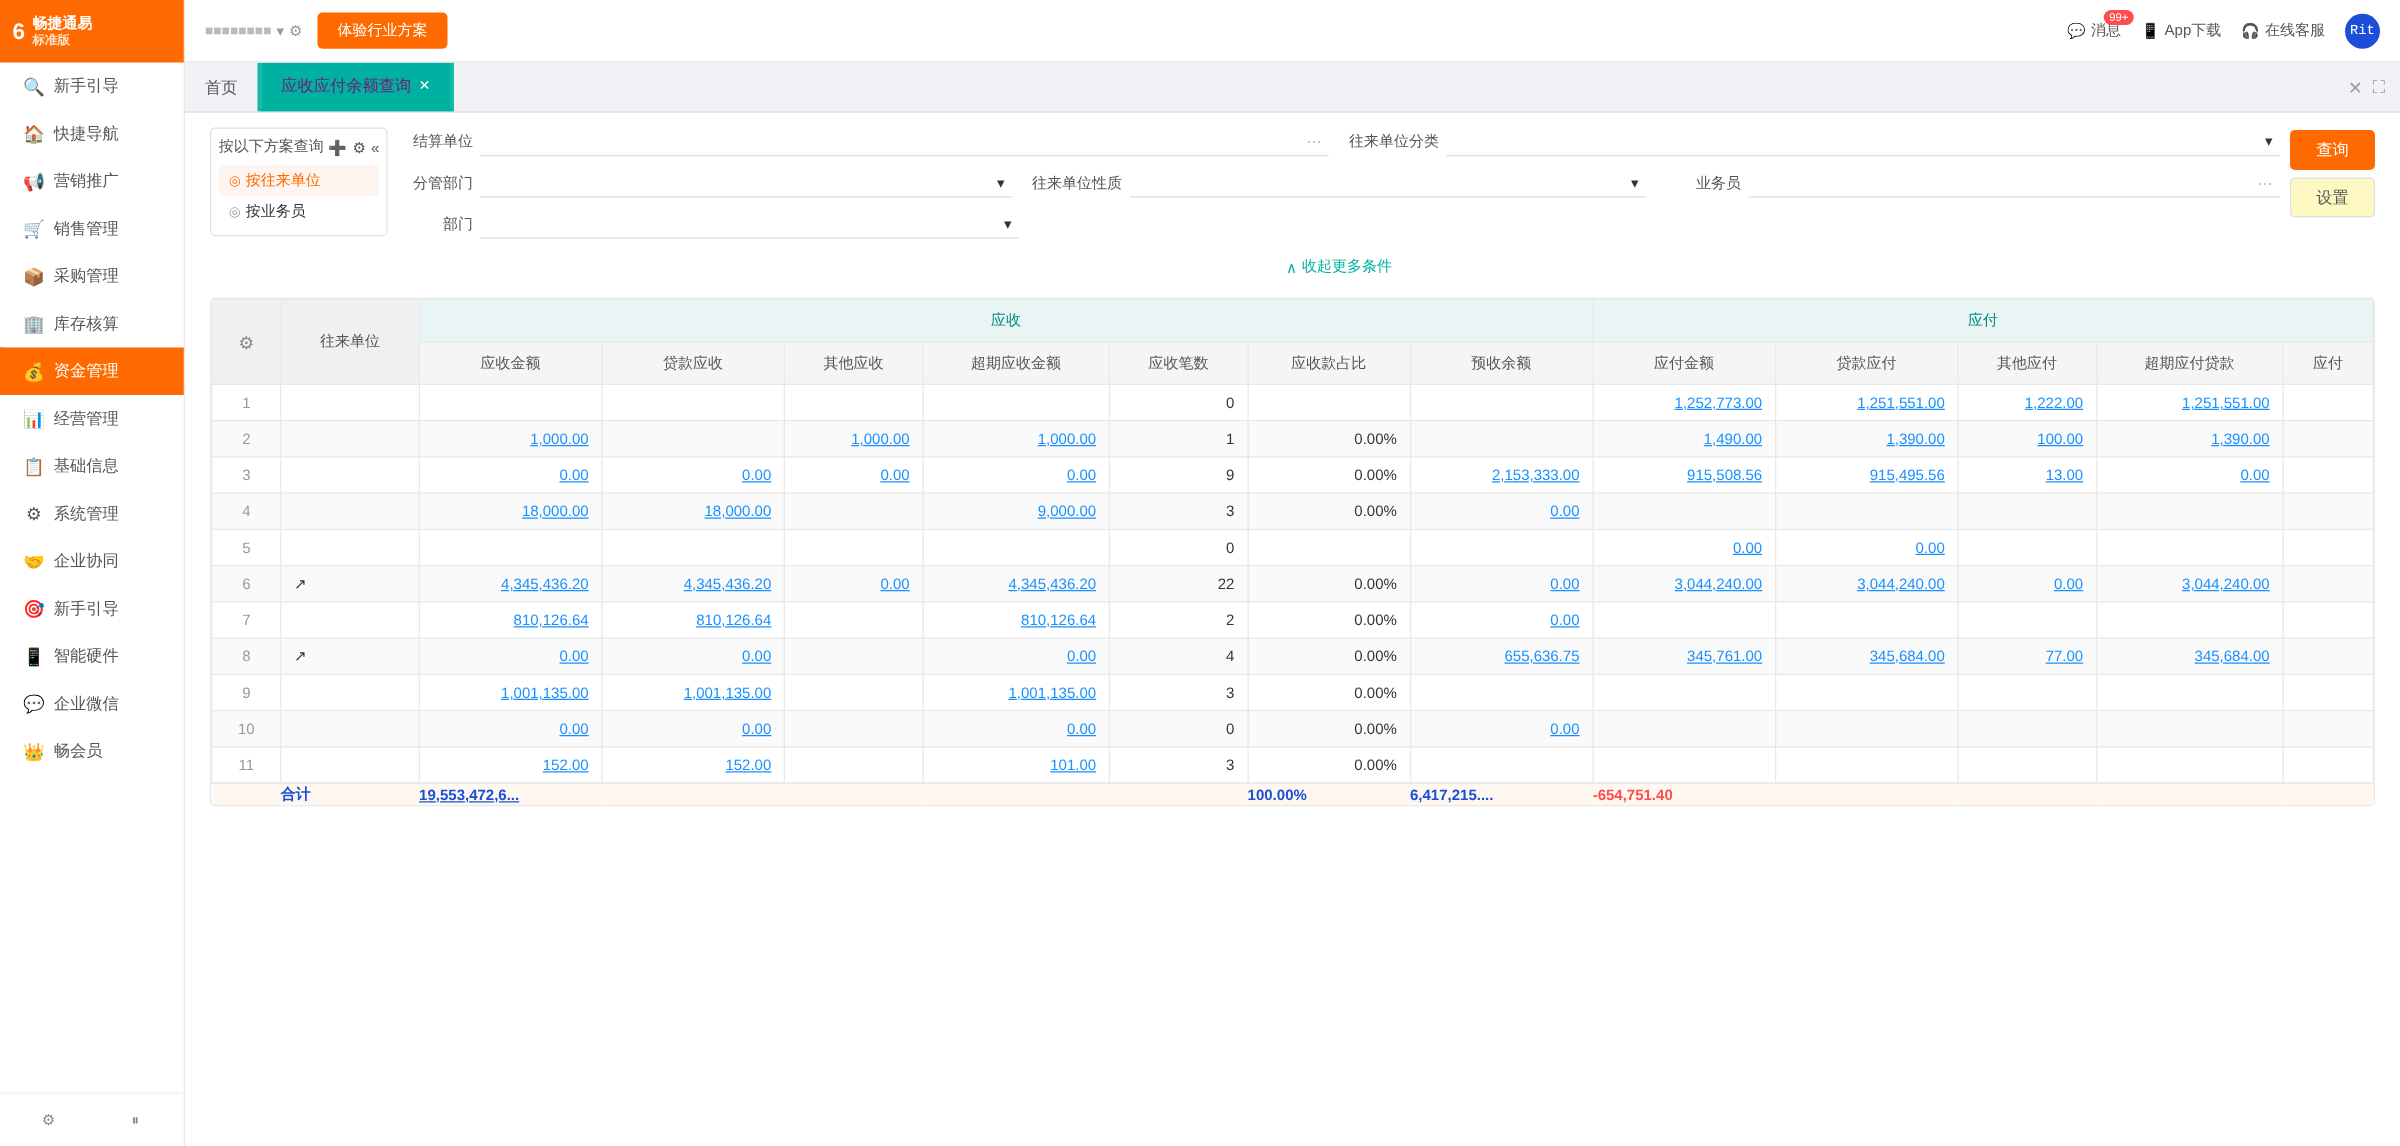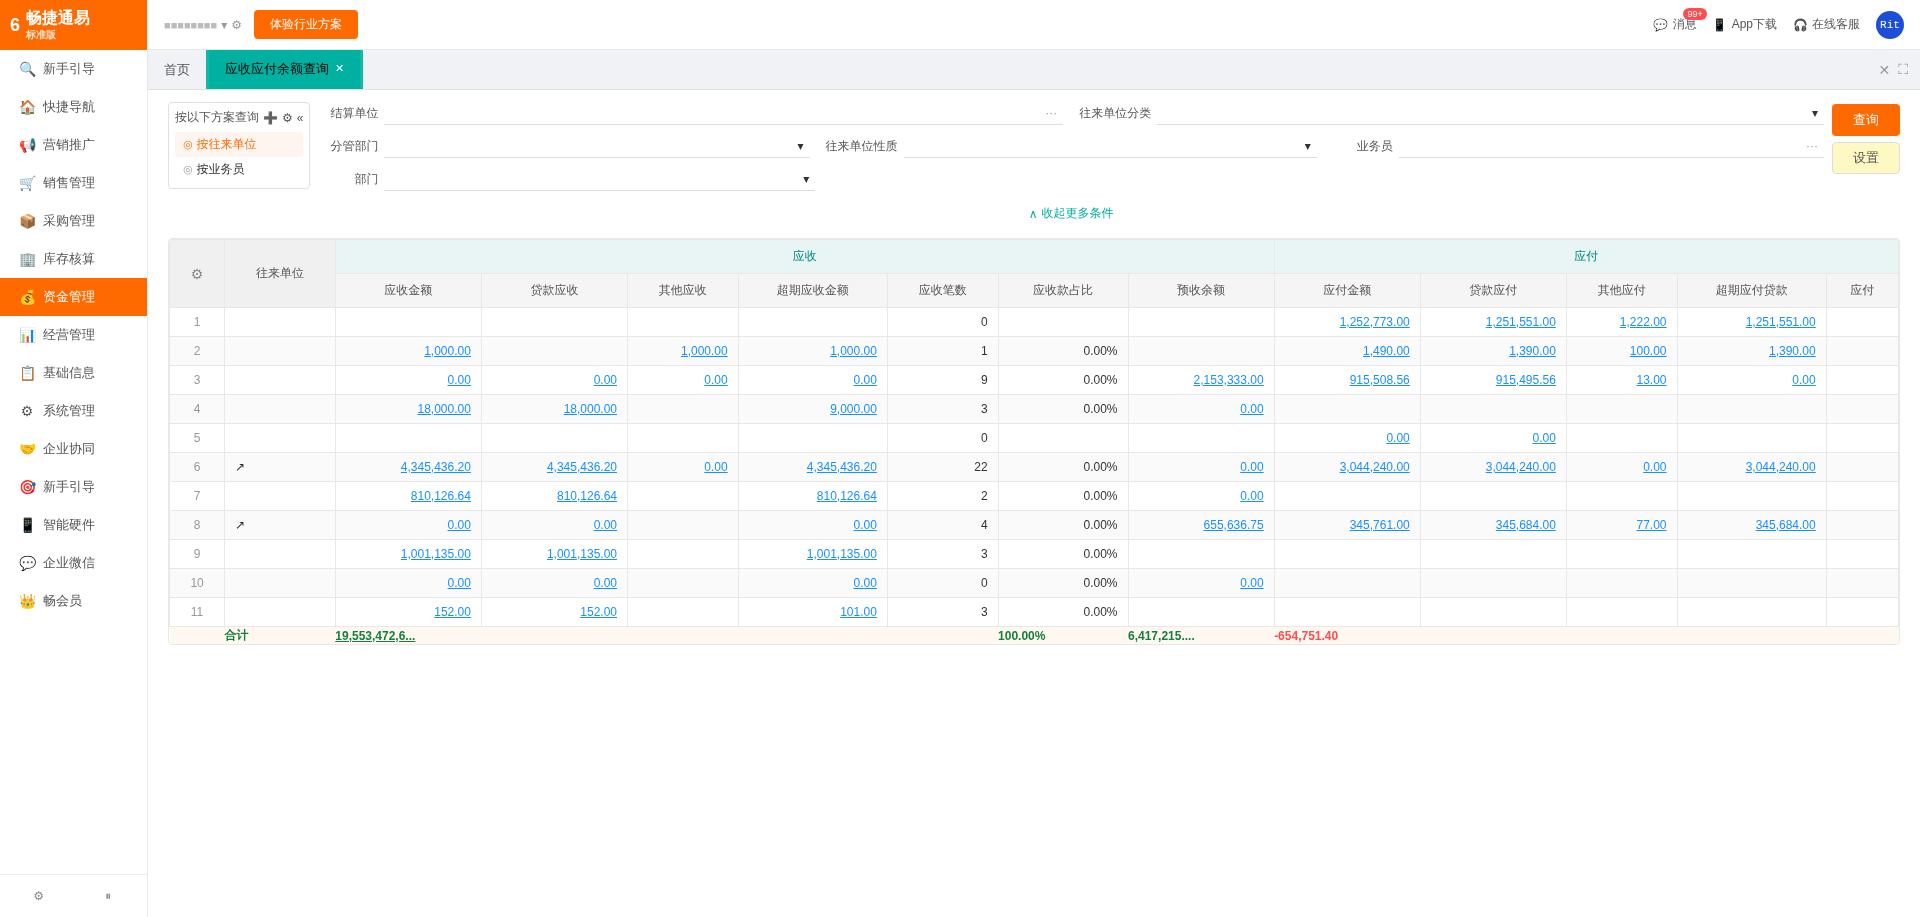--- a/index.html
+++ b/index.html
@@ -133,37 +133,37 @@
       white-space: nowrap;
     }
     tbody tr td:first-child { text-align: center; color: #999; }
     tbody tr td:nth-child(2) { text-align: left; }
     tbody tr:nth-child(even) td { background: #fafafa; }
     .link-val { color: #1890ff; text-decoration: underline; cursor: pointer; }
     .settings-icon { cursor: pointer; color: #888; font-size: 14px; }
 
     
     .table-footer td {
-      background: #fff8f0 !important; font-weight: bold; color: #15803d;
+      background: #fff8f0 !important; font-weight: bold; color: #1d4ed8;
     }
     .table-footer td.negative { color: #ff4d4f; }
 
     
     ::-webkit-scrollbar { width: 6px; height: 6px; }
     ::-webkit-scrollbar-track { background: #f1f1f1; }
     ::-webkit-scrollbar-thumb { background: #ccc; border-radius: 3px; }
   </style>
 </head>
 <body>
 
 <div class="sidebar">
   <div class="sidebar-logo">
     <span style="font-size:18px; font-weight:bold; color:#fff;">6</span>
     <div>
-      <div style="font-size:16px; line-height:1.2;">畅捷通易</div>
+      <div style="font-size:12px; line-height:1.2;">畅捷通易</div>
       <div style="font-size:10px; opacity:0.8;">标准版</div>
     </div>
   </div>
 
   <div id="sidebar-items-container">
       <div class="sidebar-item">
         <span class="icon">🔍</span>
         <span>新手引导</span>
       </div>
       <div class="sidebar-item">
@@ -255,21 +255,21 @@
       <span>Rit</span>
     </div>
   </div>
 </div>
 
 <div class="tab-bar">
   <div class="tab-item">
     <span>首页</span>
   </div>
   <div class="tab-item active" style="background:#00b0a0;">
-    <span style="color:#000000;">应收应付余额查询</span>
+    <span style="color:#701a75;">应收应付余额查询</span>
     <span class="tab-close" style="color:#fff;">✕</span>
   </div>
   <div class="tab-actions">
     <span class="tab-action-btn">✕</span>
     <span class="tab-action-btn">⛶</span>
   </div>
 </div>
 
 <div class="main">
   <div class="page-container">

